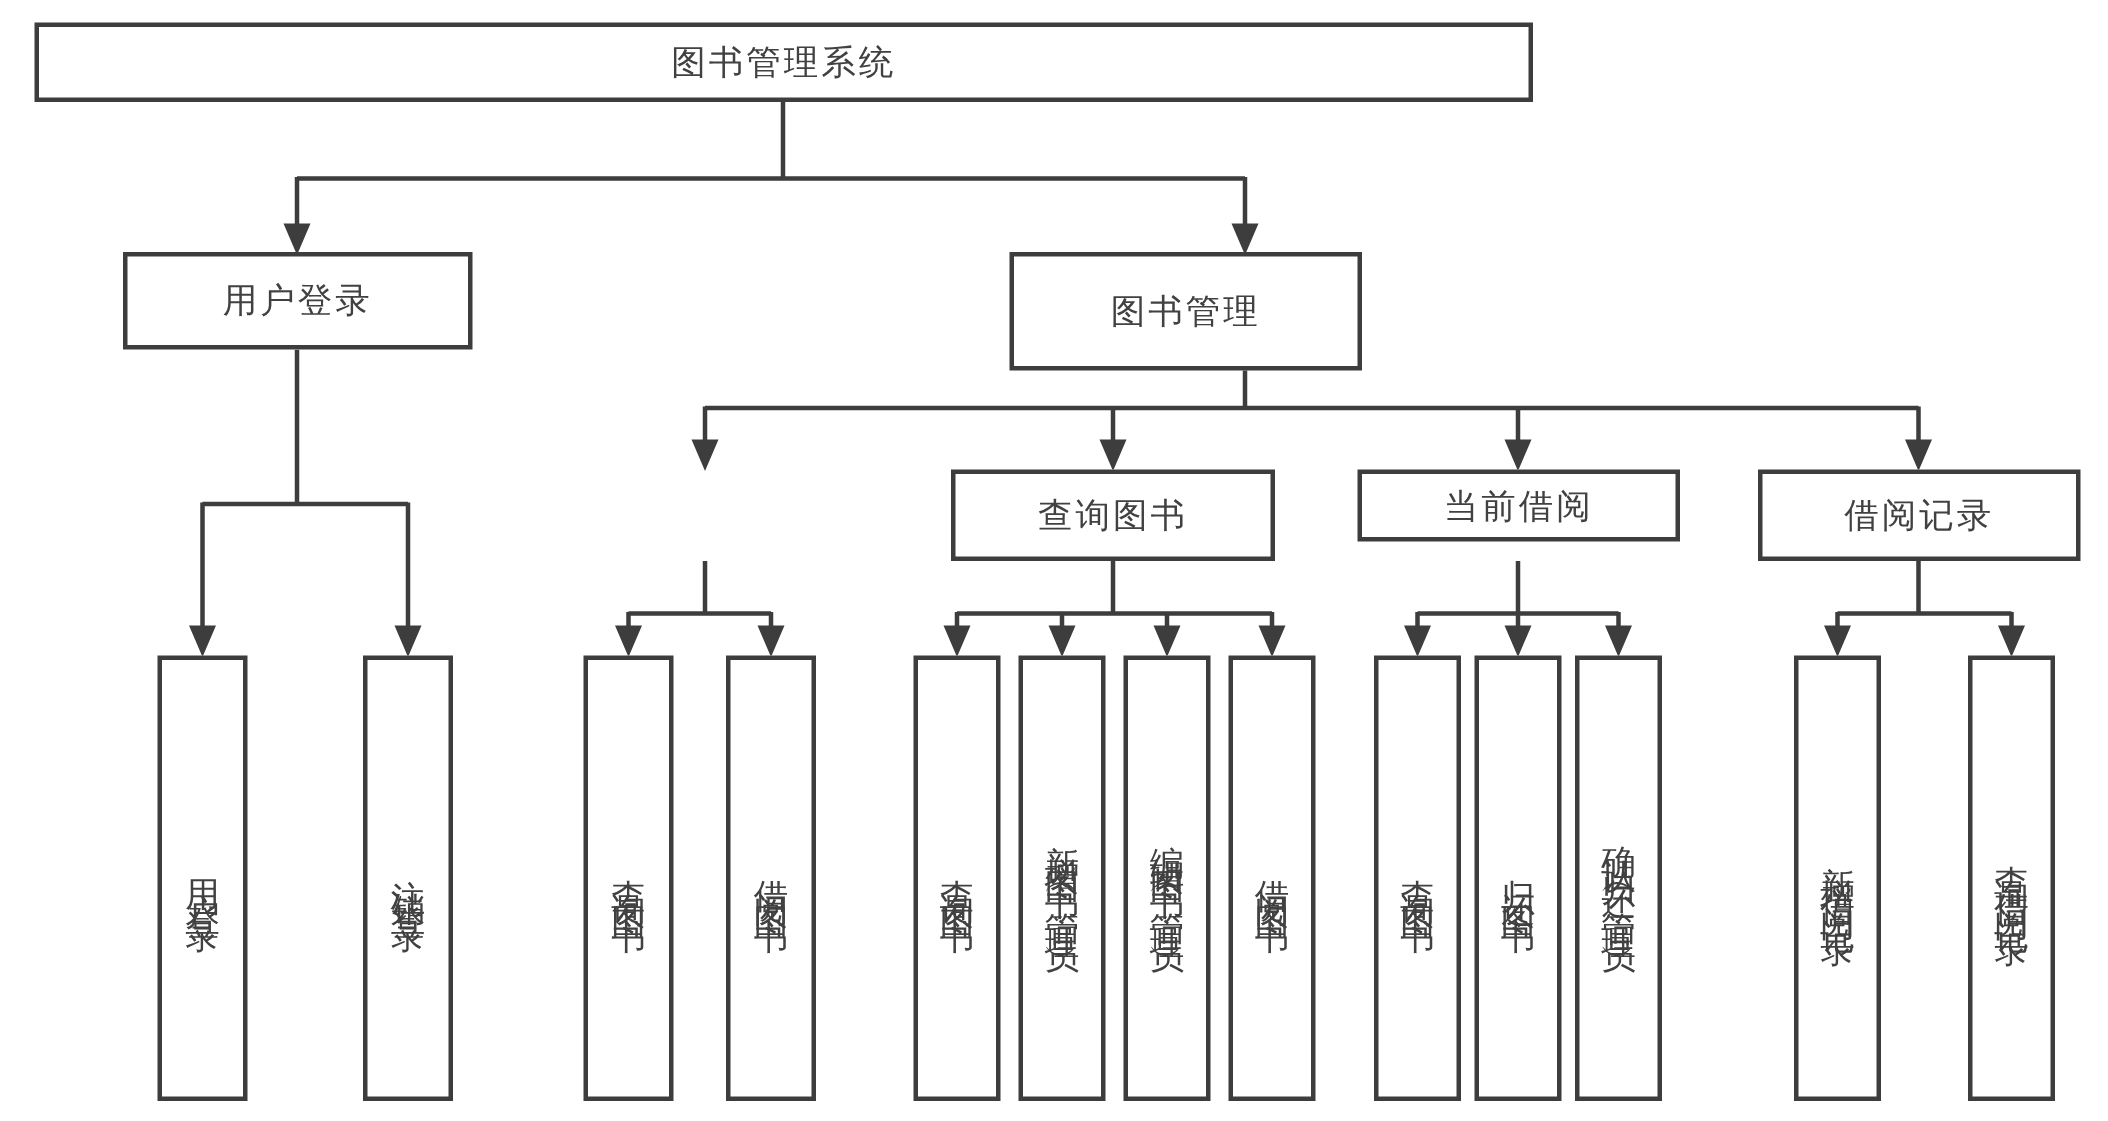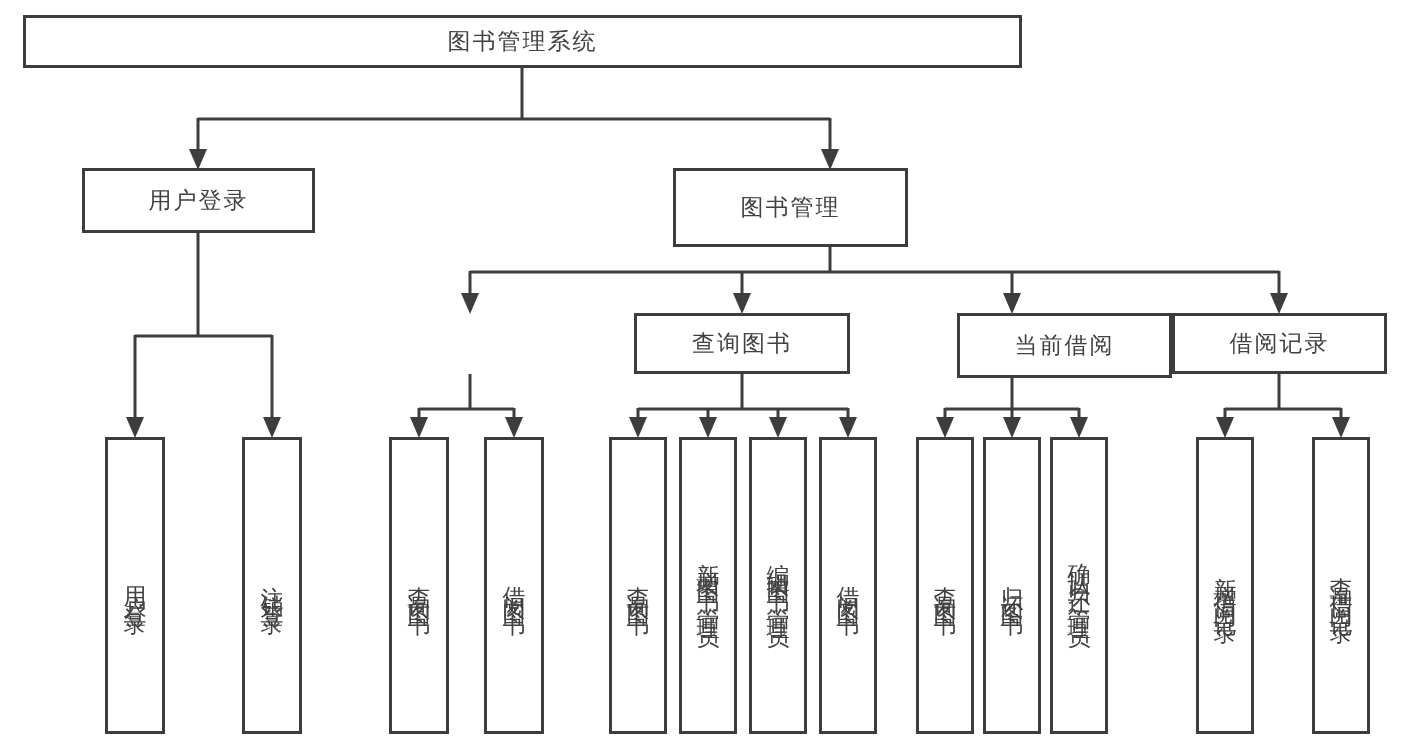--- a/index.html
+++ b/index.html
@@ -101,21 +101,21 @@
       M1216 417 L1234 417 L1225 438 Z
       M1332 417 L1350 417 L1341 438 Z"></path>
   </svg>
 
   <div class="node h-node" style="left:23px;top:15px;width:999px;height:53px">图书管理系统</div>
 
   <div class="node h-node" style="left:82px;top:168px;width:233px;height:65px">用户登录</div>
   <div class="node h-node" style="left:673px;top:168px;width:235px;height:79px">图书管理</div>
 
   <div class="node h-node" style="left:634px;top:313px;width:216px;height:61px">查询图书</div>
-  <div class="node h-node" style="left:957px;top:313px;width:215px;height:65px">当前借阅</div>
+  <div class="node h-node" style="left:905px;top:313px;width:215px;height:48px">当前借阅</div>
   <div class="node h-node" style="left:1172px;top:313px;width:215px;height:61px">借阅记录</div>
 
   <div class="node v-node" style="left:105px;top:437px;width:60px;height:297px">用户登录</div>
   <div class="node v-node" style="left:242px;top:437px;width:60px;height:297px">注销登录</div>
 
   <div class="node v-node" style="left:389px;top:437px;width:60px;height:297px">查询图书</div>
   <div class="node v-node" style="left:484px;top:437px;width:60px;height:297px">借阅图书</div>
 
   <div class="node v-node" style="left:609px;top:437px;width:58px;height:297px">查询图书</div>
   <div class="node v-node" style="left:679px;top:437px;width:58px;height:297px">新增图书（管理员）</div>

